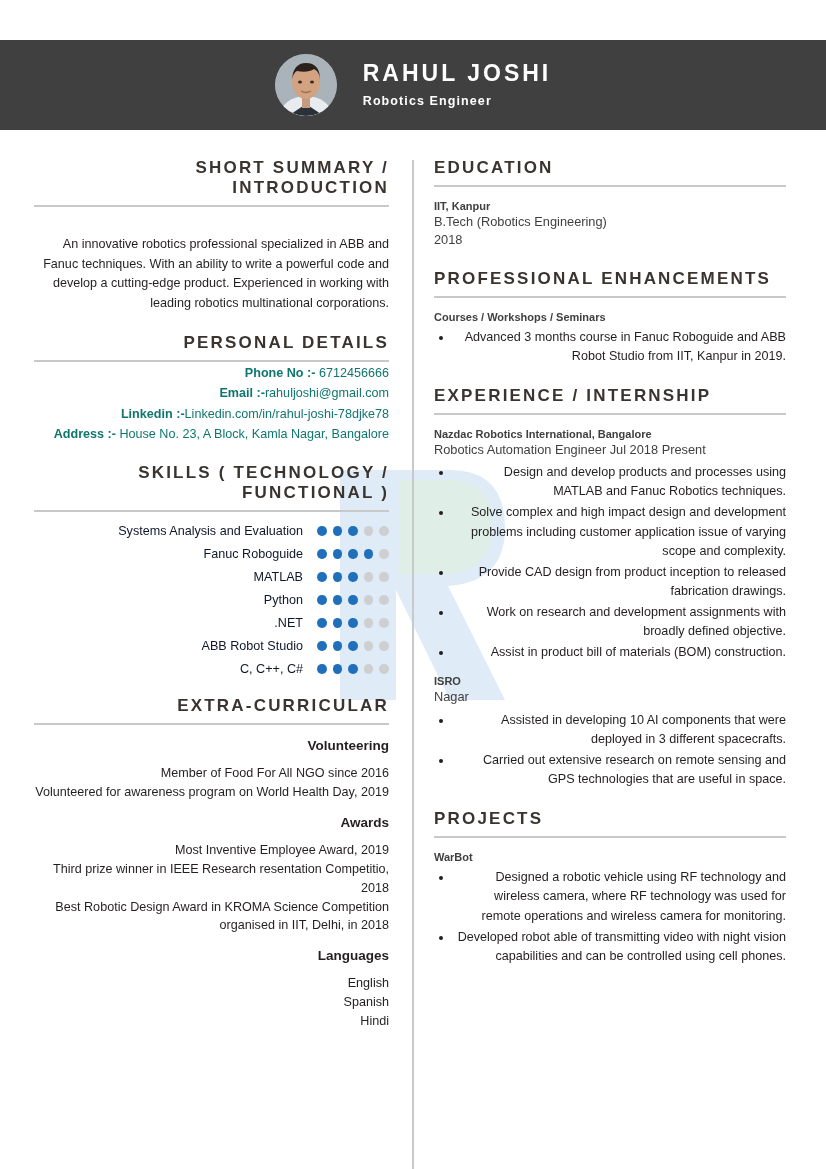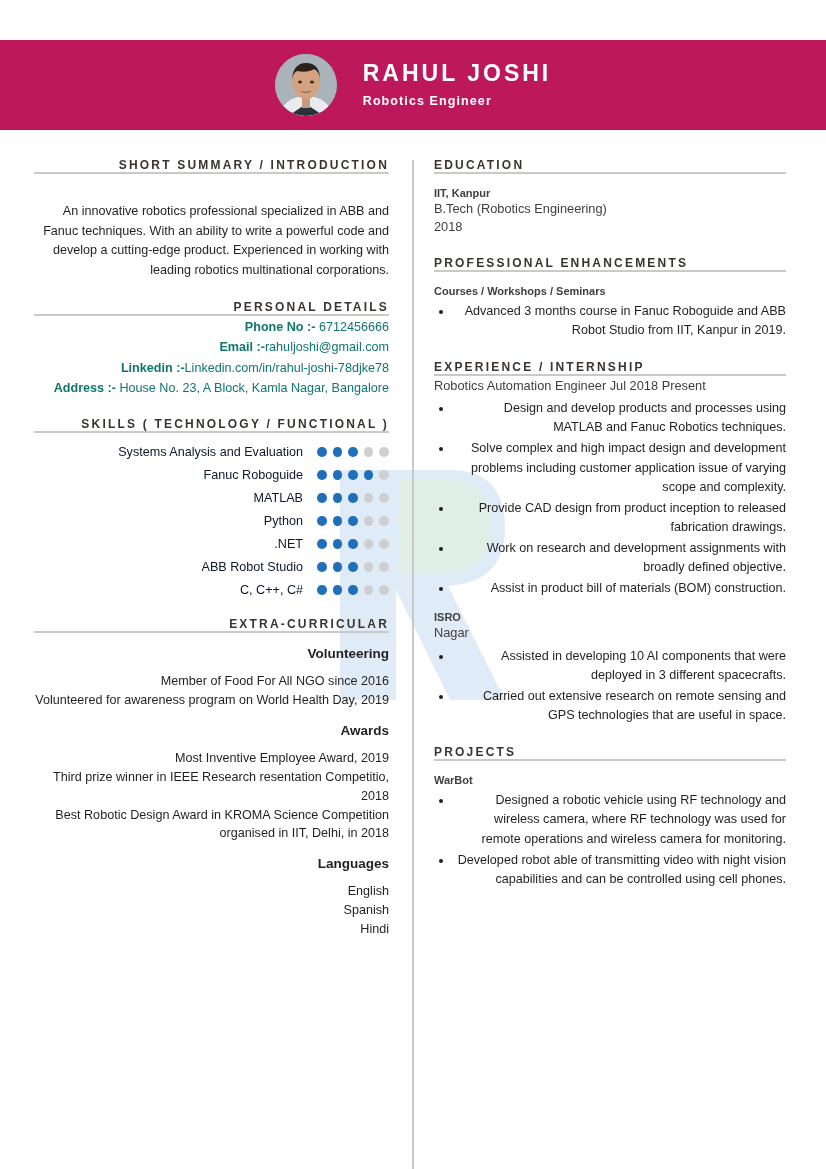--- a/index.html
+++ b/index.html
@@ -27,21 +27,21 @@
     z-index: 0;
   }
 
   
   .header {
     position: absolute;
     left: 0;
     top: 40px;
     width: 826px;
     height: 90px;
-    background: #be185d;
+    background: #404040;
     display: flex;
     align-items: center;
     justify-content: center;
     z-index: 2;
   }
   .header-inner {
     display: flex;
     align-items: center;
     gap: 26px;
   }
@@ -98,24 +98,25 @@
   .col-right {
     position: absolute;
     left: 434px;
     top: 28px;
     width: 352px;
     text-align: left;
   }
 
   
   .sec-head {
-    font-size: 12px;
+    font-size: 17px;
     font-weight: bold;
     letter-spacing: 2.2px;
     color: #3a3430;
+    padding-bottom: 7px;
     border-bottom: 2px solid #c9c9c9;
     margin-top: 20px;
   }
   .sec-head:first-child { margin-top: 0; }
 
   .sub-head {
     font-size: 13.5px;
     font-weight: bold;
     color: #231f20;
     margin: 13px 0 4px 0;
@@ -359,20 +360,21 @@
 
     <div class="sec-head">PROFESSIONAL ENHANCEMENTS</div>
     <div class="r-title">Courses / Workshops / Seminars</div>
     <ul class="bullets">
       <li>Advanced 3 months course in Fanuc Roboguide and ABB Robot Studio from IIT, Kanpur in 2019.</li>
     </ul>
 
     <div class="sec-head">EXPERIENCE / INTERNSHIP</div>
 
     <div>
+      <div class="r-title">Nazdac Robotics International, Bangalore</div>
       <div class="r-sub">Robotics Automation Engineer Jul 2018 Present</div>
       <ul class="bullets">
         <li>Design and develop products and processes using MATLAB and Fanuc Robotics techniques.</li>
         <li>Solve complex and high impact design and development problems including customer application issue of varying scope and complexity.</li>
         <li>Provide CAD design from product inception to released fabrication drawings.</li>
         <li>Work on research and development assignments with broadly defined objective.</li>
         <li>Assist in product bill of materials (BOM) construction.</li>
       </ul>
     </div>
 

